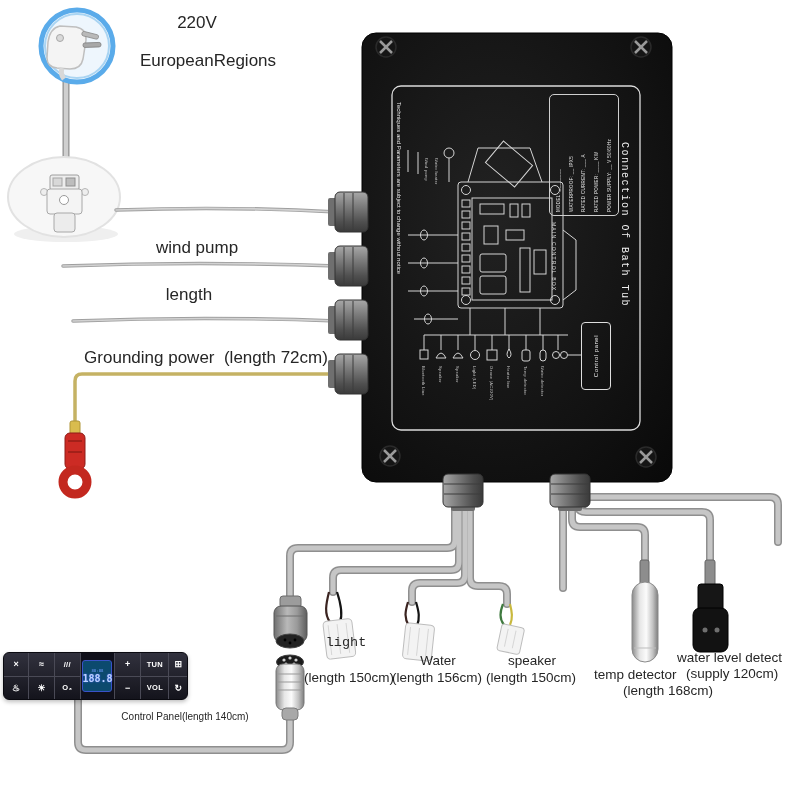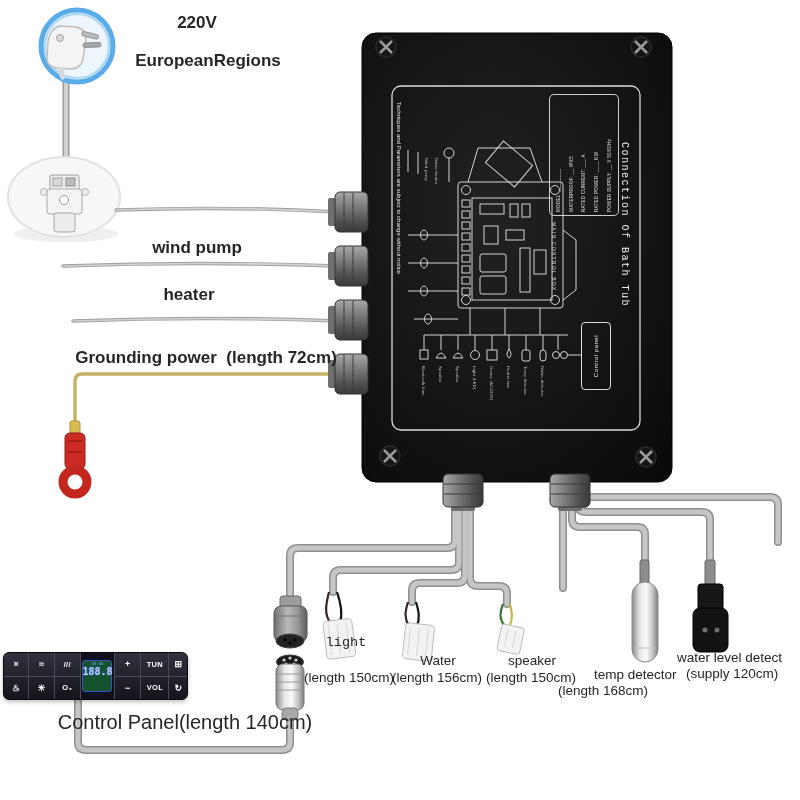--- a/index.html
+++ b/index.html
@@ -1,23 +1,23 @@
 <!DOCTYPE html>
 <html><head>
 <meta charset="utf-8">
 <style>
   html,body{margin:0;padding:0;background:#fff;}
   #stage{position:relative;width:800px;height:800px;background:#fff;overflow:hidden;
          font-family:"Liberation Sans",sans-serif;}
   #art{position:absolute;left:0;top:0;}
   .lbl{position:absolute;color:#262626;white-space:pre;line-height:1.1;}
   .c{transform:translateX(-50%);}
-  .f17{font-size:17px;font-weight:bold;}
+  .f17{font-size:17px;}
   .f13{font-size:13.5px;}
-  .f16{font-size:20px;}
+  .f16{font-size:10px;}
   .box-left-text{position:absolute;left:396px;top:102px;height:330px;writing-mode:vertical-rl;
     font-size:6px;color:#e8e8e8;letter-spacing:0px;white-space:pre;}
   .box-right-text{position:absolute;left:619px;top:142px;height:270px;writing-mode:vertical-rl;
     font-size:10px;letter-spacing:1.5px;color:#f0f0f0;font-family:"Liberation Mono",monospace;}
   .board-text{position:absolute;left:551px;top:222px;writing-mode:vertical-rl;
     font-size:5px;letter-spacing:1.2px;color:#dcdcdc;}
   .spec-box{position:absolute;left:549px;top:94px;width:70px;height:122px;border:1px solid #cfcfcf;
     border-radius:5px;display:flex;flex-direction:row-reverse;justify-content:space-around;
     padding:3px 2px;box-sizing:border-box;}
   .spec-col{writing-mode:vertical-rl;transform:rotate(180deg);font-size:4.5px;color:#e0e0e0;
@@ -34,22 +34,22 @@
   .cpanel{position:absolute;left:3px;top:652px;width:183px;height:46px;border-radius:6px;
     background:linear-gradient(#31313d,#14141c);border:1px solid #0a0a10;display:flex;
     box-shadow:0 2px 4px rgba(0,0,0,0.25);}
   .cp-col{display:flex;flex-direction:column;border-right:1px solid #4a4a56;}
   .cp-cell{flex:1;display:flex;align-items:center;justify-content:center;color:#fff;
     font-size:9px;font-weight:bold;}
   .cp-cell.t{border-bottom:1px solid #4a4a56;}
   .cp-txt{font-size:7.5px;letter-spacing:0.3px;}
   .cp-disp{width:34px;display:flex;align-items:center;justify-content:center;
     border-right:1px solid #4a4a56;background:#10101a;}
-  .lcd{width:28px;height:30px;background:#14532d;border:1px solid #3952c8;border-radius:3px;
-    display:flex;flex-direction:column;align-items:center;}
+  .lcd{width:28px;height:30px;background:#0c4a6e;border:1px solid #3952c8;border-radius:3px;
+    display:flex;flex-direction:column;align-items:center;justify-content:center;}
   .lcd-top{font-size:4px;color:#6e9bff;font-family:"DejaVu Sans Mono",monospace;}
   .lcd-main{font-size:10px;font-weight:bold;color:#bdd2ff;font-family:"DejaVu Sans Mono",monospace;
     text-shadow:0 0 2px #4466ff;}
 </style>
 </head>
 <body>
 
 <div id="stage">
 
 <svg id="art" width="800" height="800" viewBox="0 0 800 800">
@@ -365,31 +365,31 @@
     <rect x="693" y="608" width="35" height="44" rx="7" fill="#121212" stroke="#000"></rect>
     <circle cx="705" cy="630" r="2.5" fill="#6f6f6f"></circle>
         <circle cx="717" cy="630" r="2.5" fill="#6f6f6f"></circle>
   </g>
 </svg>
 
 <div class="lbl c f17" style="left:197px;top:14px;">220V</div>
 <div class="lbl c f17" style="left:208px;top:52px;">EuropeanRegions</div>
 
 <div class="lbl c f17" style="left:197px;top:239px;">wind pump</div>
-<div class="lbl c f17" style="left:189px;top:286px;">heater</div>
+<div class="lbl c f17" style="left:189px;top:286px;">length</div>
 <div class="lbl c f17" style="left:206px;top:349px;">Grounding power  (length 72cm)</div>
 
 <div class="lbl c f13" style="left:346px;top:636px;font-family:Liberation Mono, monospace;">light</div>
 <div class="lbl c f13" style="left:349px;top:671px;">(length 150cm)</div>
 <div class="lbl c f13" style="left:438px;top:654px;">Water</div>
 <div class="lbl c f13" style="left:437px;top:671px;">(length 156cm)</div>
 <div class="lbl c f13" style="left:532px;top:654px;">speaker</div>
 <div class="lbl c f13" style="left:531px;top:671px;">(length 150cm)</div>
 <div class="lbl f13" style="left:594px;top:668px;">temp detector</div>
-<div class="lbl f13" style="left:558px;top:684px;">(length 168cm)</div>
+<div class="lbl f13" style="left:623px;top:684px;">(length 168cm)</div>
 <div class="lbl f13" style="left:677px;top:651px;">water level detect</div>
 <div class="lbl f13" style="left:686px;top:667px;">(supply 120cm)</div>
 <div class="lbl c f16" style="left:185px;top:711px;">Control Panel(length 140cm)</div>
 
 <div class="box-left-text">Techniques and Parameters are subject to change without notice</div>
 <div class="box-right-text">Connection Of Bath Tub</div>
 <div class="board-text">MAIN CONTROL BOX</div>
 
 <div class="spec-box">
   <div class="spec-col">POWER SUPPLY: __ V 50/60Hz</div>

